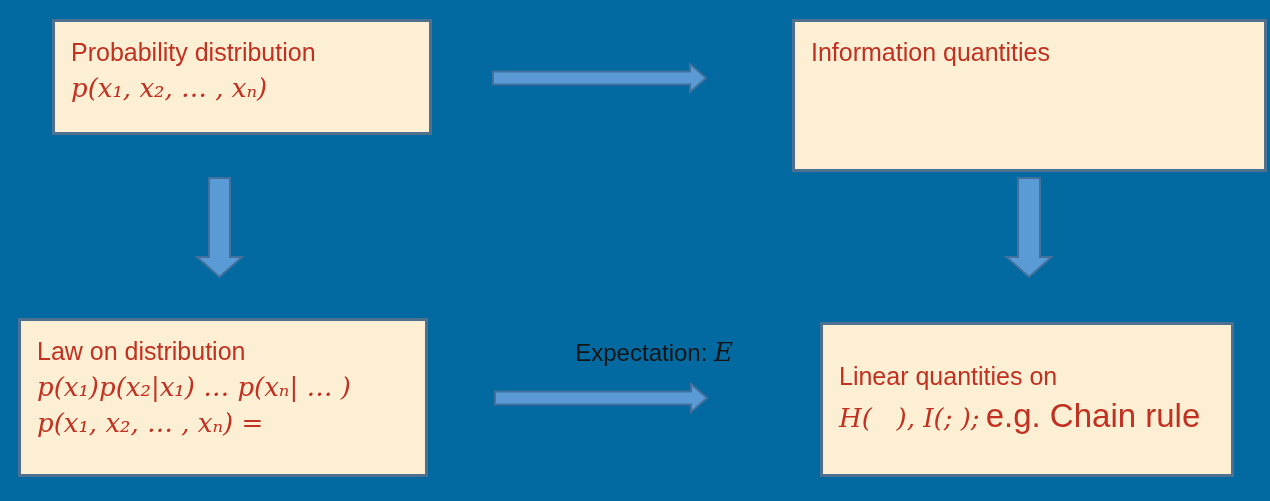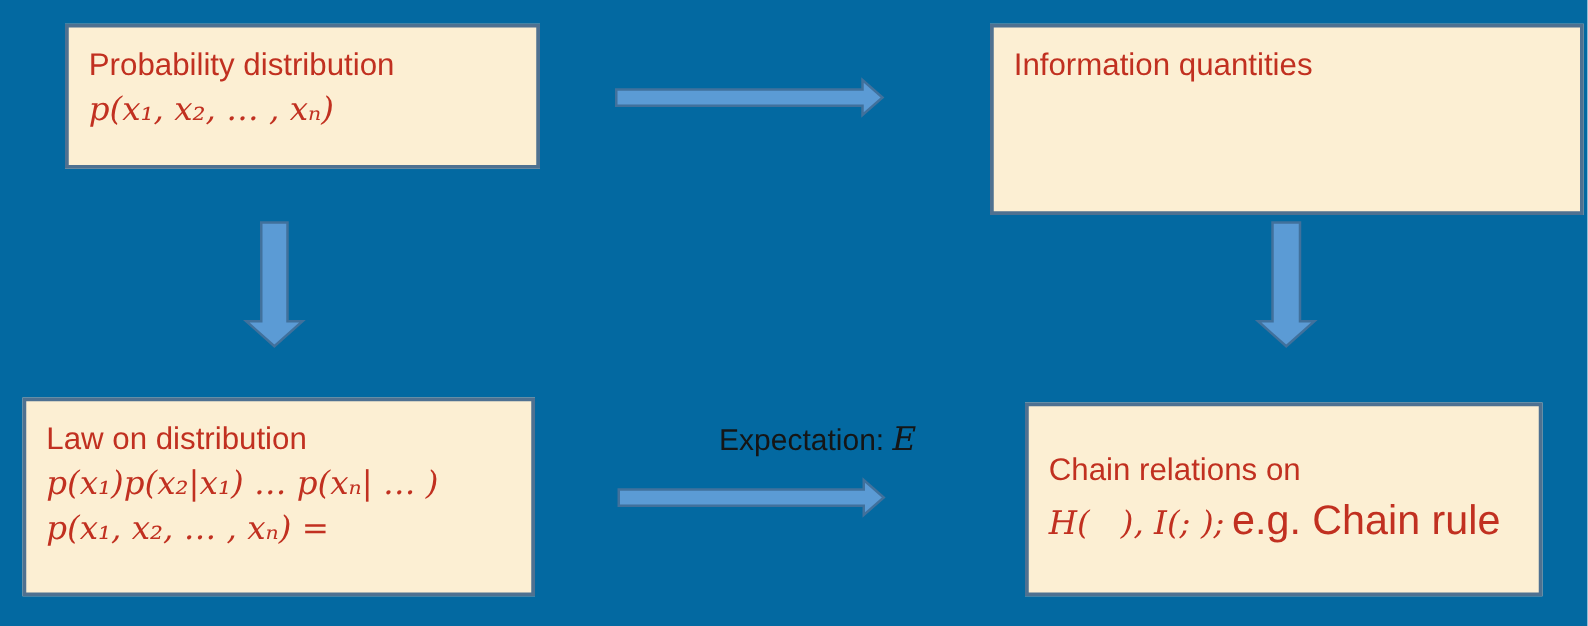--- a/index.html
+++ b/index.html
@@ -84,21 +84,21 @@
     <div class="box-title">Information quantities</div>
   </div>
 
   <div class="box" id="box-law">
     <div class="box-title">Law on distribution</div>
     <div class="math">p(x₁)p(x₂|x₁) … p(xₙ| … )</div>
     <div class="math">p(x₁, x₂, … , xₙ) =</div>
   </div>
 
   <div class="box centered" id="box-linear">
-    <div class="box-title">Chain relations on</div>
+    <div class="box-title">Linear quantities on</div>
     <div class="math box-line"><span>H(&nbsp;&nbsp;&nbsp;), I(; );</span><span class="note">e.g. Chain rule</span></div>
   </div>
 
   <div id="expectation-label"><span>Expectation: </span><span class="symbol">E</span></div>
 
   <svg id="arrow-layer" viewBox="0 0 1270 501" xmlns="http://www.w3.org/2000/svg">
     <polygon stroke-width="2" points="493,71.5 690,71.5 690,64 706,78 690,92 690,84.5 493,84.5" fill="#5B9BD5" stroke="#41719C"></polygon>
     <polygon stroke-width="2" points="495,391.5 691,391.5 691,384 707,398 691,412 691,404.5 495,404.5" fill="#5B9BD5" stroke="#41719C"></polygon>
     <polygon stroke-width="2" points="209,178 230,178 230,257 242,257 219.5,277 197,257 209,257" fill="#5B9BD5" stroke="#41719C"></polygon>
     <polygon stroke-width="2" points="1018,178 1040,178 1040,257 1051.5,257 1029,277 1006.5,257 1018,257" fill="#5B9BD5" stroke="#41719C"></polygon>

